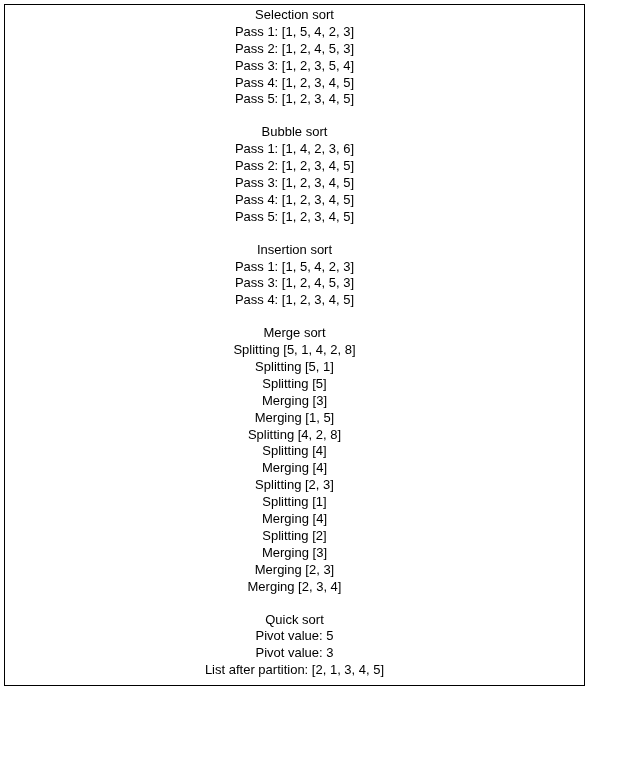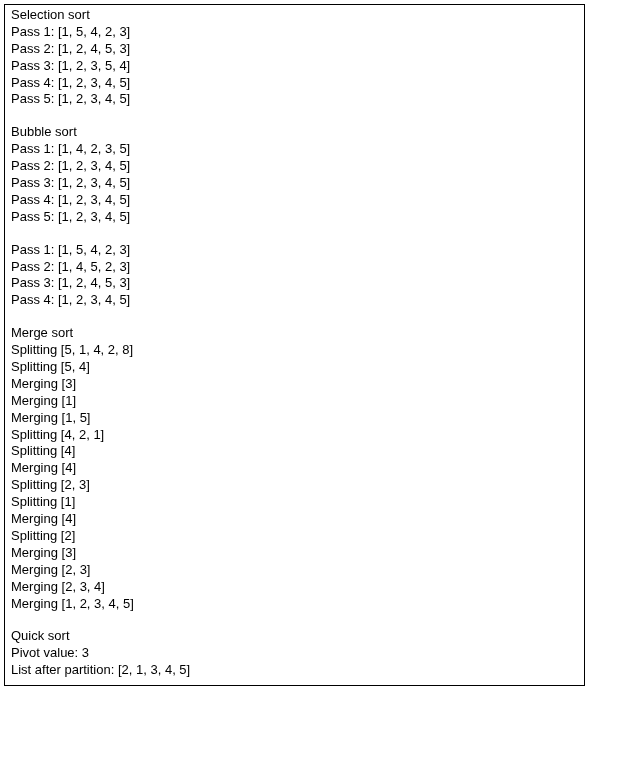--- a/index.html
+++ b/index.html
@@ -17,70 +17,71 @@
       padding: 2px 6px 6px 6px;
     }
     .block {
       margin-bottom: 16px;
     }
     .block:last-child {
       margin-bottom: 0;
     }
     .line {
       white-space: pre;
+      text-align: center;
     }
   </style>
 </head>
 <body>
 
 <div class="container">
   <div class="block">
     <div class="line">Selection sort</div>
     <div class="line">Pass 1: [1, 5, 4, 2, 3]</div>
     <div class="line">Pass 2: [1, 2, 4, 5, 3]</div>
     <div class="line">Pass 3: [1, 2, 3, 5, 4]</div>
     <div class="line">Pass 4: [1, 2, 3, 4, 5]</div>
     <div class="line">Pass 5: [1, 2, 3, 4, 5]</div>
   </div>
 
   <div class="block">
     <div class="line">Bubble sort</div>
-    <div class="line">Pass 1: [1, 4, 2, 3, 5]</div>
+    <div class="line">Pass 1: [1, 4, 2, 3, 6]</div>
     <div class="line">Pass 2: [1, 2, 3, 4, 5]</div>
     <div class="line">Pass 3: [1, 2, 3, 4, 5]</div>
     <div class="line">Pass 4: [1, 2, 3, 4, 5]</div>
     <div class="line">Pass 5: [1, 2, 3, 4, 5]</div>
   </div>
 
   <div class="block">
+    <div class="line">Insertion sort</div>
     <div class="line">Pass 1: [1, 5, 4, 2, 3]</div>
-    <div class="line">Pass 2: [1, 4, 5, 2, 3]</div>
     <div class="line">Pass 3: [1, 2, 4, 5, 3]</div>
     <div class="line">Pass 4: [1, 2, 3, 4, 5]</div>
   </div>
 
   <div class="block">
     <div class="line">Merge sort</div>
     <div class="line">Splitting [5, 1, 4, 2, 8]</div>
-    <div class="line">Splitting [5, 4]</div>
+    <div class="line">Splitting [5, 1]</div>
+    <div class="line">Splitting [5]</div>
     <div class="line">Merging [3]</div>
-    <div class="line">Merging [1]</div>
     <div class="line">Merging [1, 5]</div>
-    <div class="line">Splitting [4, 2, 1]</div>
+    <div class="line">Splitting [4, 2, 8]</div>
     <div class="line">Splitting [4]</div>
     <div class="line">Merging [4]</div>
     <div class="line">Splitting [2, 3]</div>
     <div class="line">Splitting [1]</div>
     <div class="line">Merging [4]</div>
     <div class="line">Splitting [2]</div>
     <div class="line">Merging [3]</div>
     <div class="line">Merging [2, 3]</div>
     <div class="line">Merging [2, 3, 4]</div>
-    <div class="line">Merging [1, 2, 3, 4, 5]</div>
   </div>
 
   <div class="block">
     <div class="line">Quick sort</div>
+    <div class="line">Pivot value: 5</div>
     <div class="line">Pivot value: 3</div>
     <div class="line">List after partition: [2, 1, 3, 4, 5]</div>
 
   </div>
 </div>
 
 </body></html>

